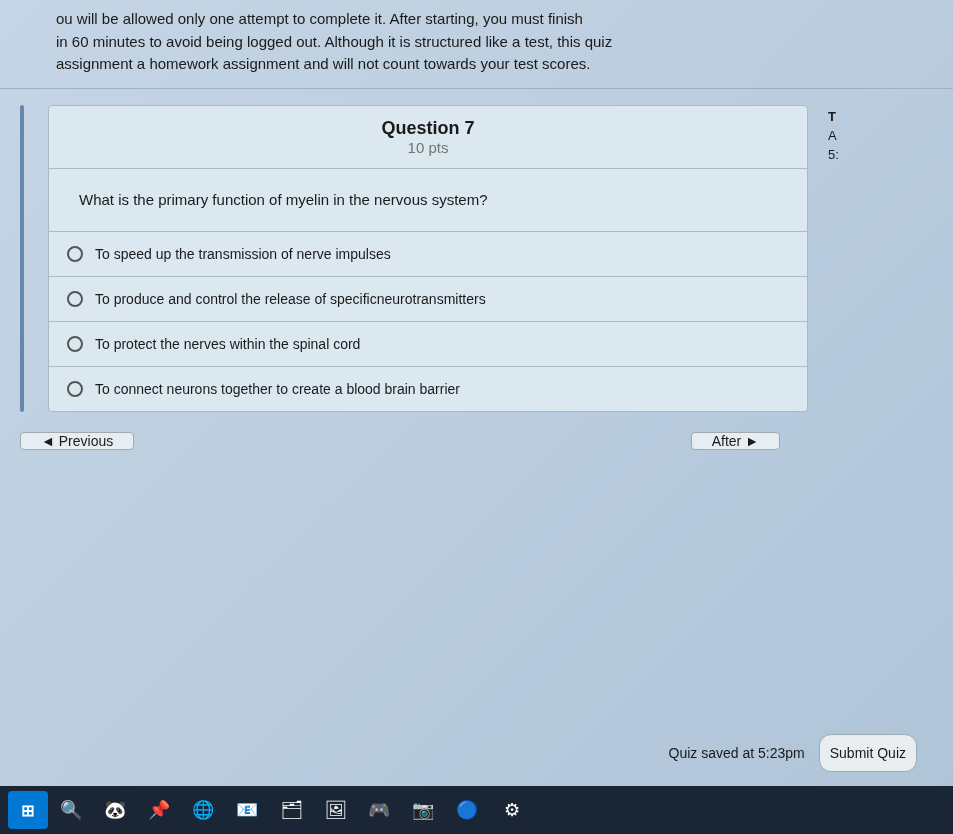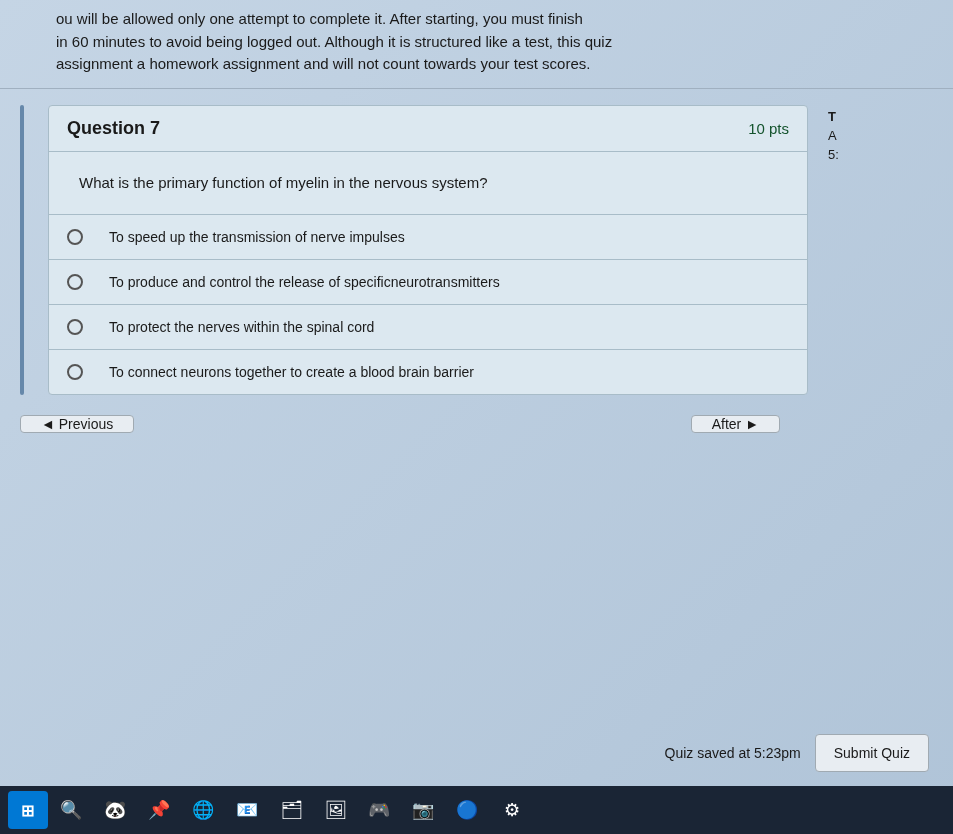--- a/index.html
+++ b/index.html
@@ -55,52 +55,53 @@
       padding: 0;
       overflow: hidden;
     }
 
     .question-header {
       display: flex;
       justify-content: space-between;
       align-items: center;
       padding: 12px 18px;
       border-bottom: 1px solid #a8bcc8;
+      flex-direction: column;
     }
 
     .question-title {
       font-size: 18px;
       font-weight: bold;
       color: #1a1a1a;
     }
 
     .question-points {
       font-size: 15px;
-      color: #14532d;
+      color: #737373;
     }
 
     .question-body {
       padding: 20px 30px;
       border-bottom: 1px solid #a8bcc8;
     }
 
     .question-text {
       font-size: 15px;
       color: #1a1a1a;
       line-height: 1.5;
     }
 
     .answer-options {
       padding: 0;
     }
 
     .answer-option {
       display: flex;
       align-items: center;
-      gap: 26px;
+      gap: 12px;
       padding: 14px 18px;
       border-bottom: 1px solid #a8bcc8;
       cursor: pointer;
     }
 
     .answer-option:last-child {
       border-bottom: none;
     }
 
     .radio-circle {
@@ -157,38 +158,38 @@
       display: flex;
       align-items: center;
       gap: 6px;
     }
 
     
     .bottom-bar {
       position: absolute;
       bottom: 50px;
       left: 0;
-      right: 0;
+      right: 12px;
       display: flex;
       justify-content: flex-end;
       align-items: center;
       padding: 12px 24px;
       gap: 14px;
     }
 
     .saved-text {
       font-size: 14px;
       color: #1a1a1a;
     }
 
     .btn-submit {
       background-color: #e8edf2;
       border: 1px solid #a0aab2;
-      border-radius: 4px;
-      padding: 10px 18px;
+      border-radius: 12px;
+      padding: 10px 10px;
       font-size: 14px;
       color: #1a1a1a;
       cursor: pointer;
     }
 
     
     .taskbar {
       position: absolute;
       bottom: 0;
       left: 0;

